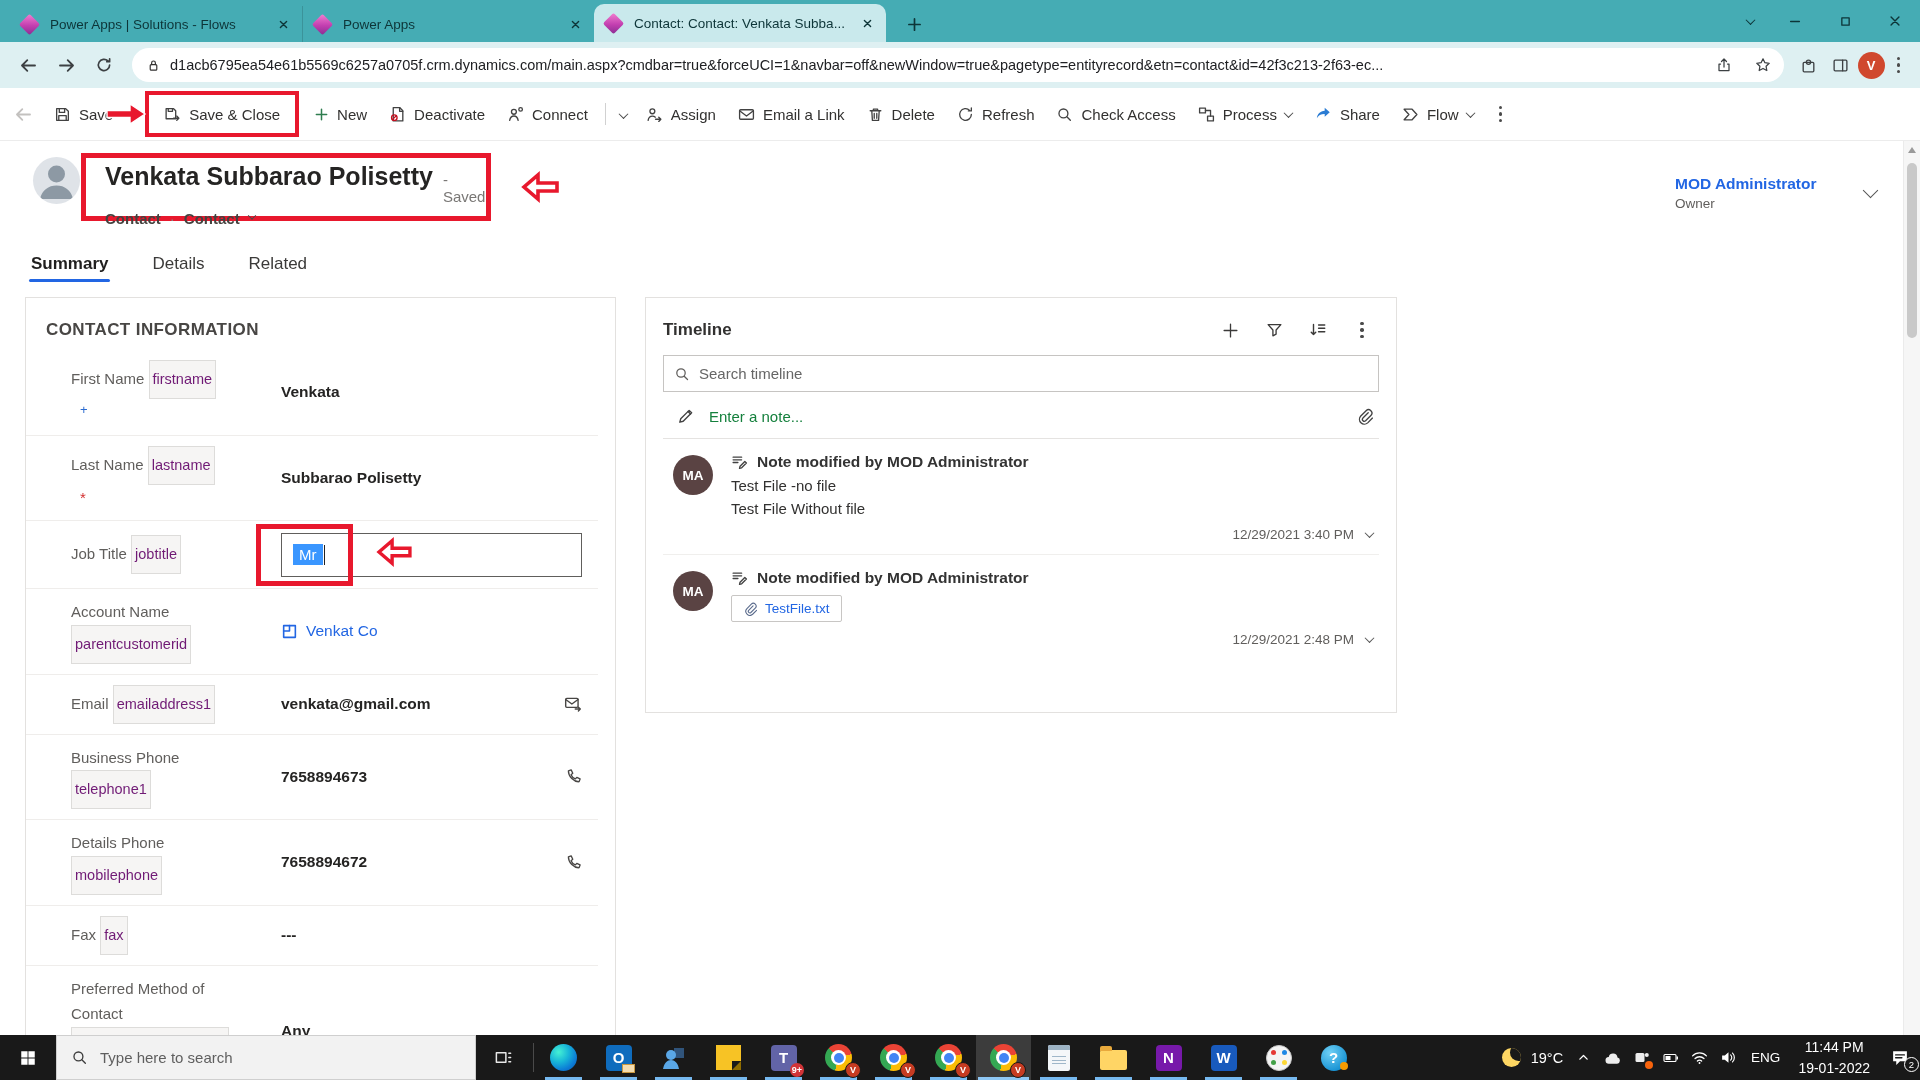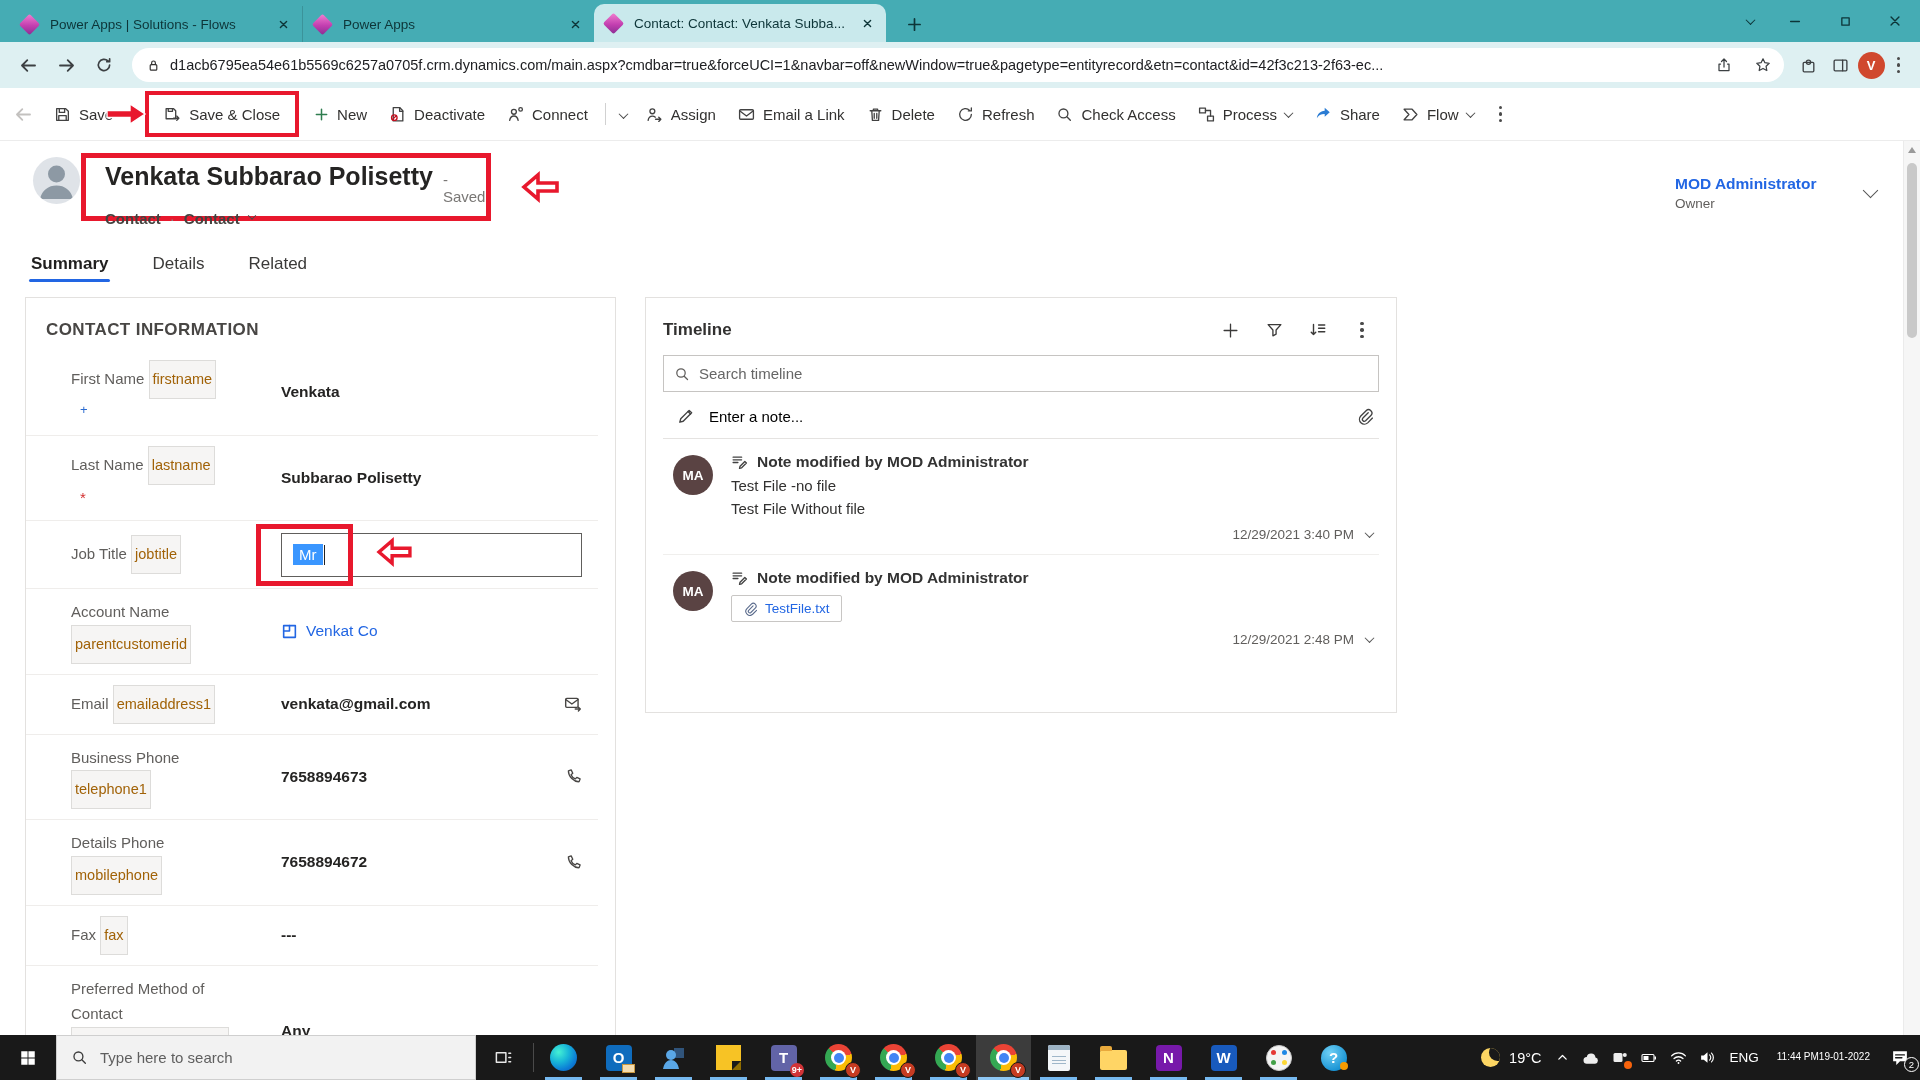--- a/index.html
+++ b/index.html
@@ -68,21 +68,21 @@
   .ftab.active::after{content:'';position:absolute;left:0;right:0;bottom:2px;height:3px;background:#2266e3;border-radius:2px}
 
   
   .card{position:absolute;background:#fff;border:1px solid #e3e1df}
   .card-form{left:25px;top:297px;width:591px;height:739px;overflow:hidden}
   .card-heading{font-size:17px;font-weight:600;letter-spacing:.4px;color:#484644;margin:22px 0 10px 20px}
   .frow{display:flex;align-items:center;margin:0 17px 0 0;padding:10px 16px 10px 45px;position:relative}
   .frow + .frow{border-top:1px solid #efedeb}
   .lbl{width:210px;flex:none;color:#605e5c;font-size:15px;line-height:1.7}
   .lbl .in{display:inline-block;width:158px;vertical-align:top}
-  .schema{color:#a16207;background:#f6f5f4;border:1px solid #dddcda;padding:8px 3px;font-size:14.5px;word-break:break-all;line-height:1.45;display:inline-block}
+  .schema{color:#701a75;background:#f6f5f4;border:1px solid #dddcda;padding:8px 3px;font-size:14.5px;word-break:break-all;line-height:1.45;display:inline-block}
   .marker-req{color:#d32f2f;font-size:15px;margin-left:9px;vertical-align:top}
   .marker-rec{color:#2b6bd0;font-size:13px;margin-left:9px;vertical-align:top}
   .fval{flex:1;display:flex;align-items:center;font-size:15.5px;font-weight:600;color:#252423;min-width:0}
   .fval .rowico{margin-left:auto;color:#484644;flex:none}
   .acc-link{display:flex;align-items:center;gap:8px;color:#2266e3;font-weight:400}
   .jt-input{width:330px;height:44px;border:1px solid #605e5c;background:#fff;display:flex;align-items:center;padding:0 11px;position:relative}
   .jt-sel{background:#3a96ff;color:#fff;font-size:15px;font-weight:400;padding:2px 6px}
   .jt-caret{width:1px;height:20px;background:#222;margin-left:1px}
   .jt-redbox{position:absolute;left:230px;top:3px;width:97px;height:62px;border:5px solid #e8182d;pointer-events:none}
   .jt-arrow{position:absolute;left:350px;top:16px}
@@ -90,21 +90,21 @@
   
   .card-timeline{left:645px;top:297px;width:752px;height:416px;padding:0 17px}
   .tl-head{display:flex;align-items:center;margin-top:17px}
   .tl-title{font-size:17px;font-weight:700;color:#323130}
   .tl-actions{margin-left:auto;display:flex;align-items:center;gap:10px}
   .tl-abtn{width:34px;height:30px;display:flex;align-items:center;justify-content:center;color:#3b3a39}
   .tl-search{margin-top:10px;height:37px;border:1px solid #c6c4c2;display:flex;align-items:center;padding:0 10px;gap:9px;color:#605e5c}
   .tl-search input{border:none;outline:none;flex:1;font-size:15px;font-family:inherit;color:#323130;background:transparent}
   .tl-search input::placeholder{color:#666}
   .tl-composer{display:flex;align-items:center;gap:14px;padding:15px 6px 13px 14px;border-bottom:1px solid #e5e3e1}
-  .tl-note-ph{flex:1;font-size:15px;color:#000000}
+  .tl-note-ph{flex:1;font-size:15px;color:#15803d}
   .tl-entry{display:flex;gap:18px;padding:14px 4px 6px 10px}
   .tl-entry + .tl-entry{border-top:1px solid #f0efed}
   .ma-av{width:40px;height:40px;border-radius:50%;background:#5a4343;color:#fff;font-size:13.5px;font-weight:600;
     display:flex;align-items:center;justify-content:center;flex:none;margin-top:2px}
   .tl-body{flex:1;min-width:0}
   .tl-etitle{display:flex;align-items:center;gap:9px;font-size:15.5px;font-weight:700;color:#333}
   .tl-etitle .cico{color:#424242}
   .tl-line{font-size:15px;color:#323130;margin-top:6px}
   .tl-chip{display:inline-flex;align-items:center;gap:8px;border:1px solid #c8c6c4;border-radius:2px;padding:5px 11px;margin-top:8px;color:#2266e3;font-size:13.5px}
   .tl-ts{display:flex;align-items:center;justify-content:flex-end;gap:12px;font-size:13.5px;color:#605e5c;margin:10px 2px 6px 0}
@@ -151,21 +151,21 @@
   .help-ico{width:26px;height:26px;border-radius:50%;background:radial-gradient(circle at 35% 30%,#6fd0f5,#1792d3 75%);
     color:#fff;font-weight:700;font-size:15px;display:flex;align-items:center;justify-content:center;position:relative}
   .help-ico::after{content:'';position:absolute;right:-1px;bottom:1px;width:8px;height:8px;border-radius:50%;background:#f59b00}
   .people-ico{width:26px;height:26px;position:relative}
   .moon-ico{width:19px;height:19px;border-radius:50%;background:#fdd663;position:relative;overflow:hidden}
   .moon-ico::after{content:'';position:absolute;left:8px;top:-4px;width:17px;height:17px;border-radius:50%;background:#191919}
   .tray{display:flex;align-items:center;margin-left:auto}
   .tri{width:29px;height:45px;display:flex;align-items:center;justify-content:center;position:relative}
   .tb-temp{font-size:14.5px;padding:0 6px 0 2px;display:flex;align-items:center}
   .tb-lang{font-size:13.5px;padding:0 8px;display:flex;align-items:center}
-  .tb-clock{display:flex;flex-direction:row;align-items:center;justify-content:center;font-size:10px;line-height:1.45;padding:0 10px}
+  .tb-clock{display:flex;flex-direction:column;align-items:center;justify-content:center;font-size:14px;line-height:1.45;padding:0 10px}
   .orange-dot{position:absolute;right:3px;bottom:11px;width:8px;height:8px;border-radius:50%;background:#f7630c}
   .notif-badge{position:absolute;right:1px;bottom:8px;width:15px;height:15px;border-radius:50%;background:#191919;
     border:1.5px solid #fff;color:#fff;font-size:9.5px;display:flex;align-items:center;justify-content:center}
 
   .red-arrow-right{margin:0 -6px 0 -10px;z-index:3;position:relative}
 </style>
 </head>
 <body>
 
 <div class="screen">

